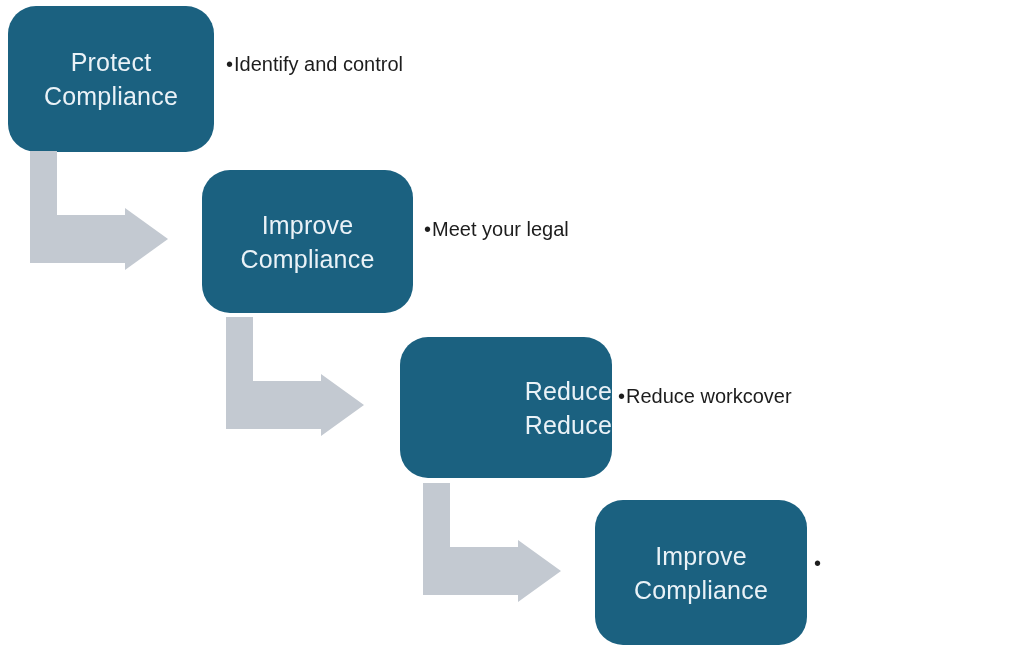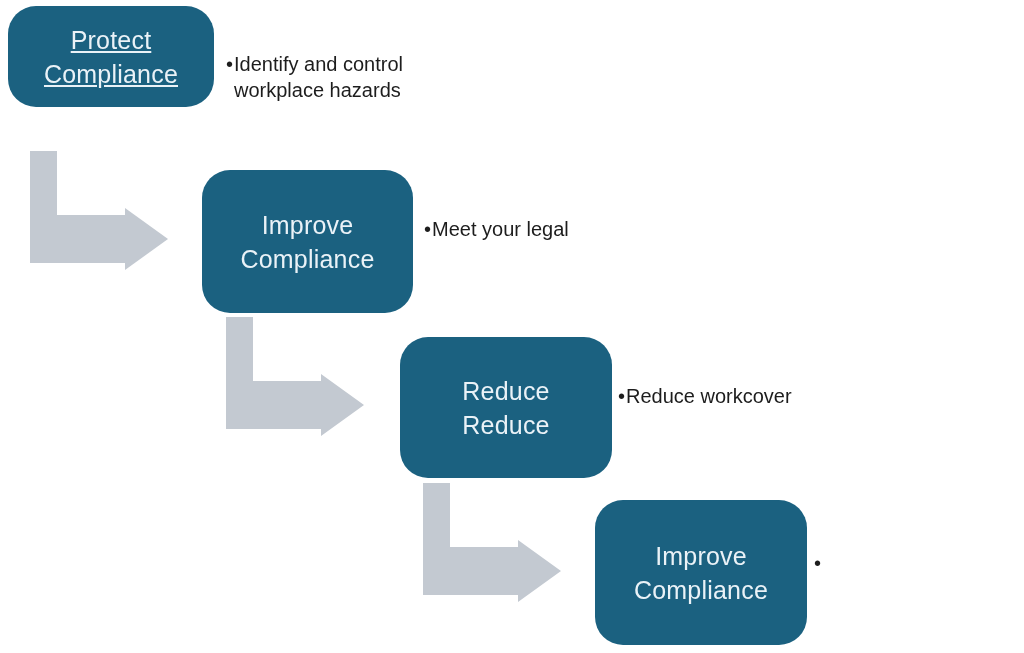--- a/index.html
+++ b/index.html
@@ -26,23 +26,23 @@
     color:var(--box-text);
     display:flex;
     flex-direction:column;
     align-items:center;
     justify-content:center;
     text-align:center;
     font-size:25px;
     line-height:34px;
     letter-spacing:0.2px;
   }
-  .box-1{left:8px;   top:6px;   width:206px; height:101px;text-decoration:underline;}
+  .box-1{left:8px;   top:6px;   width:206px; height:146px;}
   .box-2{left:202px; top:170px; width:211px; height:143px;}
-  .box-3{left:400px; top:337px; width:212px; height:141px;}
+  .box-3{left:400px; top:337px; width:212px; height:141px;align-items:flex-end;}
   .box-4{left:595px; top:500px; width:212px; height:145px;}
 
   .bullet{
     position:absolute;
     color:var(--bullet-text);
     font-size:20px;
     line-height:26px;
     display:flex;
     align-items:flex-start;
   }
@@ -73,21 +73,20 @@
 <div class="canvas">
 
   <div class="step-box box-1">
     <span>Protect</span>
     <span>Compliance</span>
   </div>
   <div class="bullet bullet-1">
     <span class="dot">•</span>
     <span>
       <span style="display:block">Identify and control</span>
-      <span style="display:block">workplace hazards</span>
     </span>
   </div>
 
   <div class="arrow arrow-1">
     <svg viewBox="0 0 138 126" xmlns="http://www.w3.org/2000/svg" aria-hidden="true">
       <path d="M0 0 H27 V64 H95 V57 L138 88 L95 119 V112 H0 Z"></path>
     </svg>
   </div>
 
   <div class="step-box box-2">

